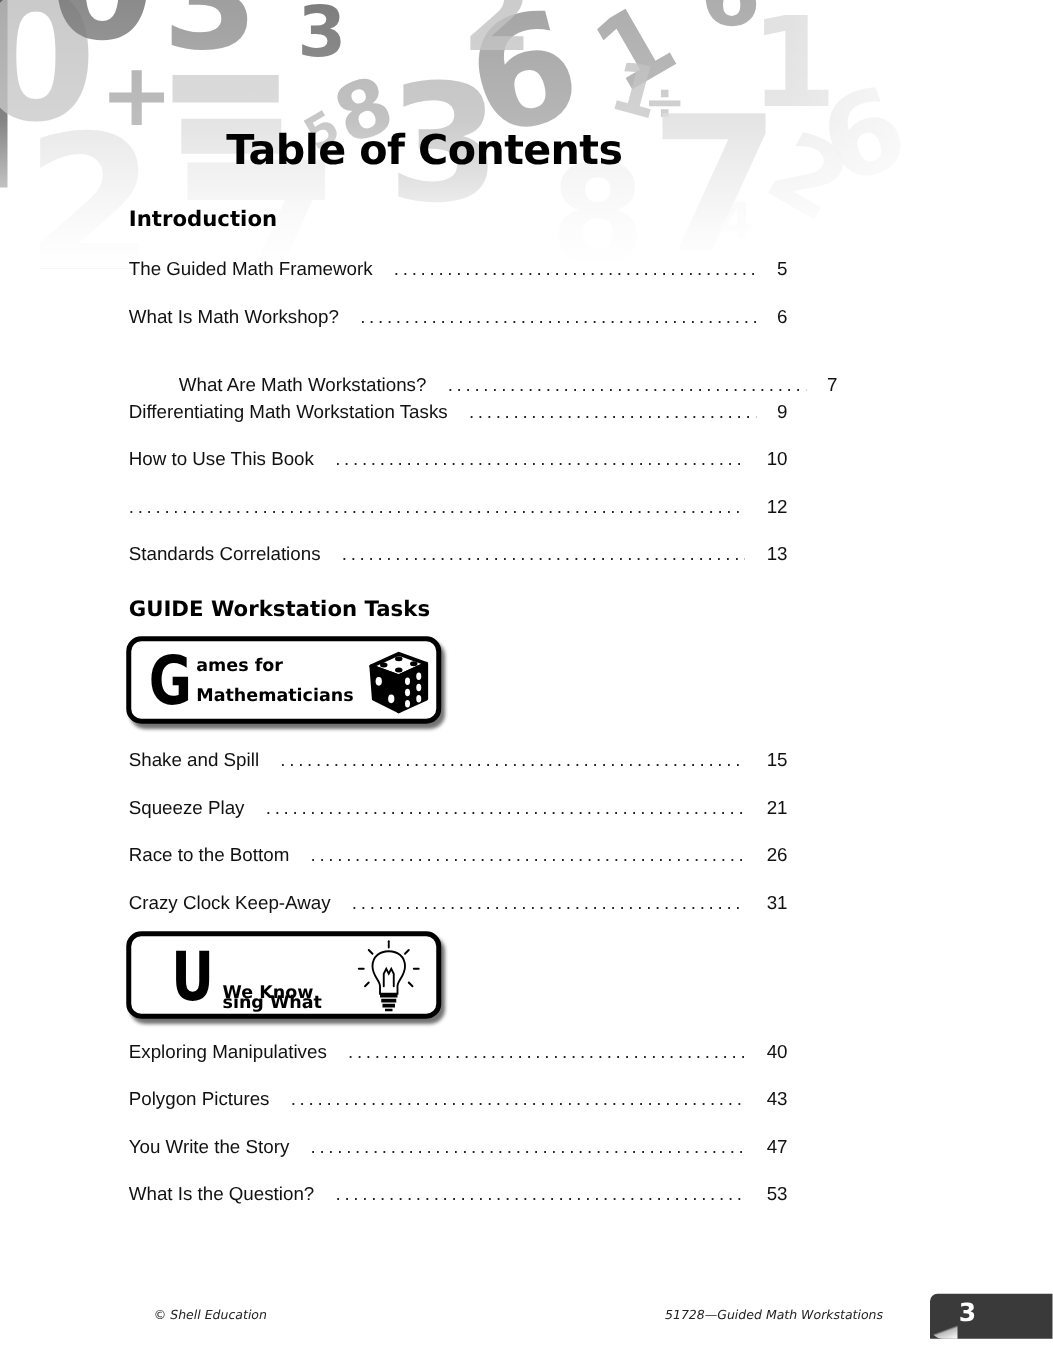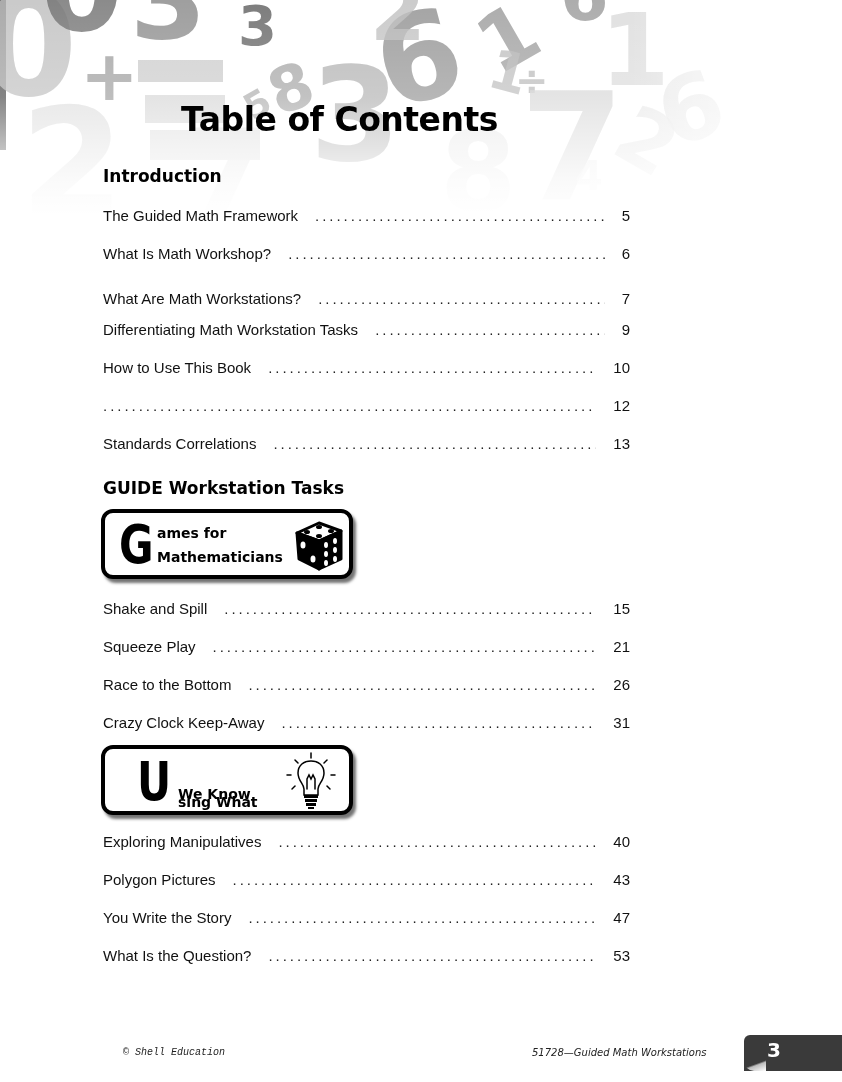--- a/index.html
+++ b/index.html
@@ -49,21 +49,21 @@
   }
   .cat-text {
     position: absolute; font-family: "DejaVu Sans", sans-serif; font-weight: bold;
     font-size: 14px; line-height: 24px; color: #000;
   }
   .cat-icon { position: absolute; }
   .footer-left, .footer-right {
     position: absolute; top: 1047px; font-size: 10px; font-style: italic; color: #222;
     font-family: "DejaVu Sans", sans-serif;
   }
-  .footer-left { left: 123px; font-family: Liberation Mono, monospace; }
+  .footer-left { left: 123px; }
   .footer-right { left: 532px; }
   .page-tab {
     position: absolute; left: 744px; top: 1035px; width: 110px; height: 36px;
     background: #3a3a3a; border-radius: 6px 0 0 0;
   }
   .page-tab-curl {
     position: absolute; left: 0; bottom: 0; width: 22px; height: 12px;
     background: linear-gradient(160deg, #3a3a3a 0%, #3a3a3a 45%, #bbb 55%, #fff 100%);
     border-radius: 0 0 0 10px;
   }
@@ -116,21 +116,21 @@
 <div class="toc-row" style="top:207px;">
   <span class="toc-title">The Guided Math Framework</span>
   <span class="toc-leader"></span>
   <span class="toc-page">5</span>
 </div>
 <div class="toc-row" style="top:245px;">
   <span class="toc-title">What Is Math Workshop?</span>
   <span class="toc-leader"></span>
   <span class="toc-page">6</span>
 </div>
-<div class="toc-row" style="top:290px;">
+<div class="toc-row" style="top:300px;margin-left:40px;">
   <span class="toc-title">What Are Math Workstations?</span>
   <span class="toc-leader"></span>
   <span class="toc-page">7</span>
 </div>
 <div class="toc-row" style="top:321px;">
   <span class="toc-title">Differentiating Math Workstation Tasks</span>
   <span class="toc-leader"></span>
   <span class="toc-page">9</span>
 </div>
 <div class="toc-row" style="top:359px;">

